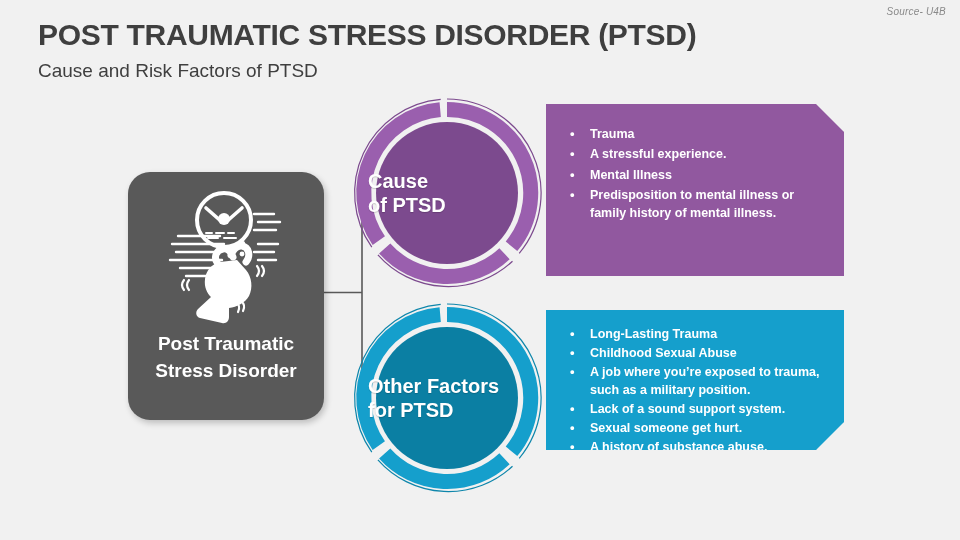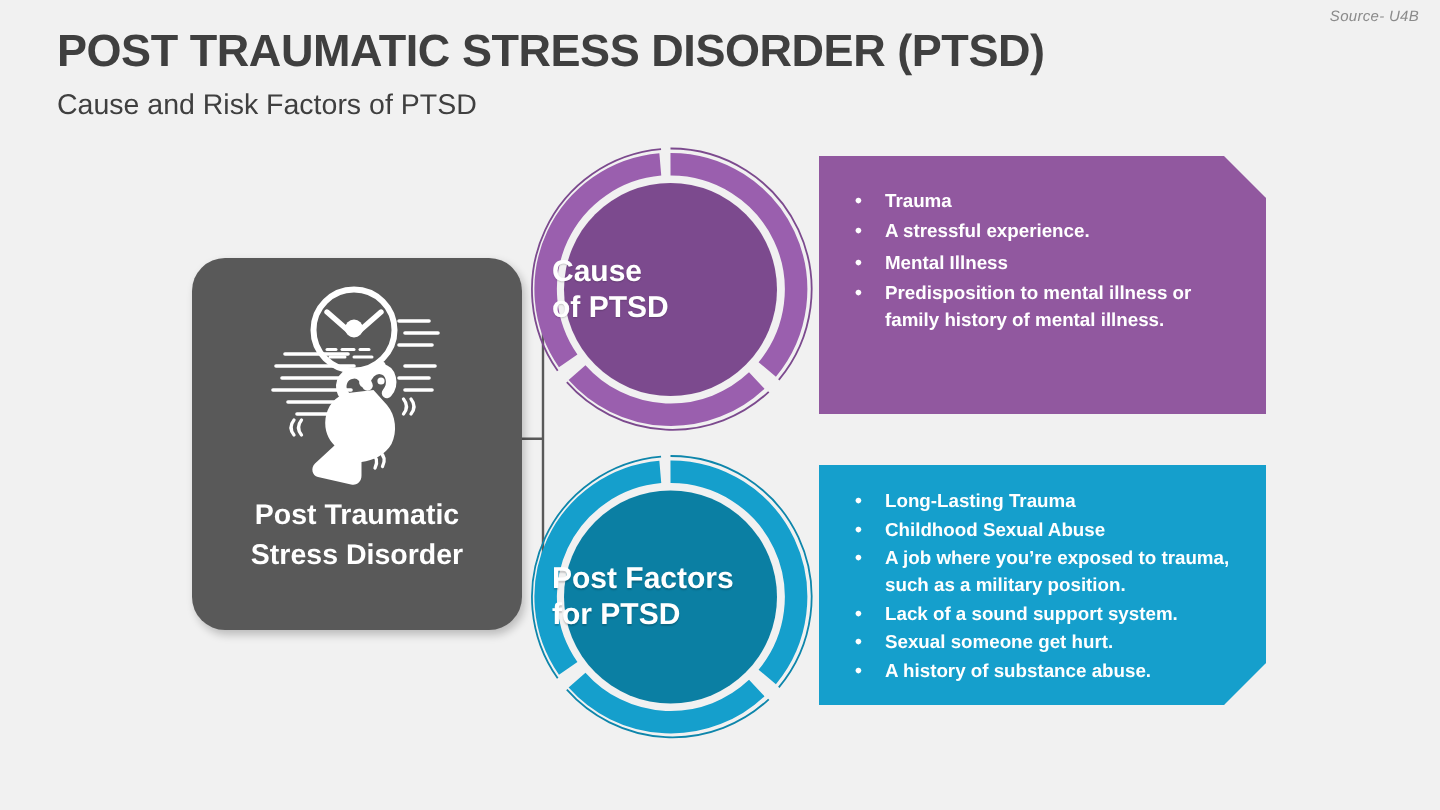--- a/index.html
+++ b/index.html
@@ -24,21 +24,21 @@
     letter-spacing:-.3px;white-space:nowrap;
   }
   .subtitle{
     position:absolute;left:38px;top:60px;
     font-size:19px;color:#3f3f3f;white-space:nowrap;
   }
 
   
   .card{
     position:absolute;left:128px;top:172px;
-    width:220px;height:248px;
+    width:196px;height:248px;
     background:#595959;border-radius:22px;
     box-shadow:2px 3px 6px rgba(0,0,0,.22);
   }
   .card-icon{
     position:absolute;left:50%;top:16px;transform:translateX(-50%);
     width:128px;height:136px;
   }
   .card-label{
     position:absolute;left:0;right:0;top:158px;
     text-align:center;color:#fff;font-weight:bold;
@@ -66,21 +66,21 @@
   .callout{
     position:absolute;
     box-shadow:2px 3px 6px rgba(0,0,0,.18);
   }
   .callout.purple{
     left:546px;top:104px;width:298px;height:172px;
     background:#91589f;
     clip-path:polygon(0 0, calc(100% - 28px) 0, 100% 28px, 100% 100%, 0 100%);
   }
   .callout.blue{
-    left:546px;top:310px;width:298px;height:160px;
+    left:546px;top:310px;width:298px;height:140px;
     background:#159fcc;
     clip-path:polygon(0 0, 100% 0, 100% calc(100% - 28px), calc(100% - 28px) 100%, 0 100%);
   }
   .bullets{
     margin:0;padding:0;list-style:none;
     color:#ffffff;
   }
   .callout.purple .bullets{padding:22px 30px 0 20px;}
   .callout.blue  .bullets{padding:16px 24px 0 20px;}
   .bullets li{
@@ -202,21 +202,21 @@
       </g>
       <circle cx="95" cy="95" r="86" fill="#f1f1f1"></circle>
       <g fill="none" stroke="#159fcc" stroke-width="15">
         <path d="M95 11.5 a83.5 83.5 0 0 1 64.5 136.8"></path>
         <path d="M152.5 155.7 a83.5 83.5 0 0 1 -119.8 -5.3"></path>
         <path d="M26.8 142.6 a83.5 83.5 0 0 1 61.4 -131"></path>
       </g>
       <circle cx="95" cy="95" r="71" fill="#0b7fa3"></circle>
     </svg>
     <div class="circle-label">
-      <div>Post Factors</div>
+      <div>Other Factors</div>
       <div>for PTSD</div>
     </div>
   </div>
 
   <div class="callout purple">
     <ul class="bullets">
       <li>Trauma</li>
       <li>A stressful experience.</li>
       <li>Mental Illness</li>
       <li>Predisposition to mental illness or family history of mental illness.</li>

